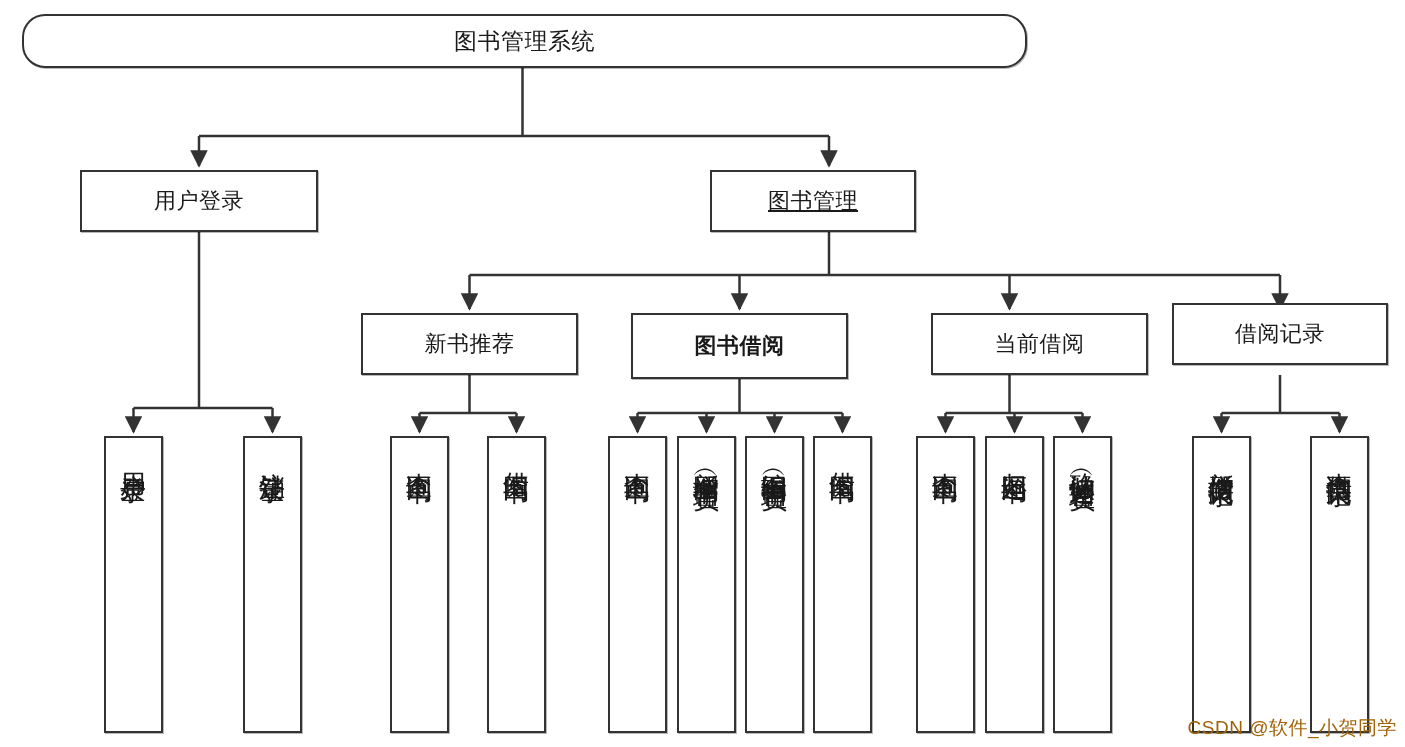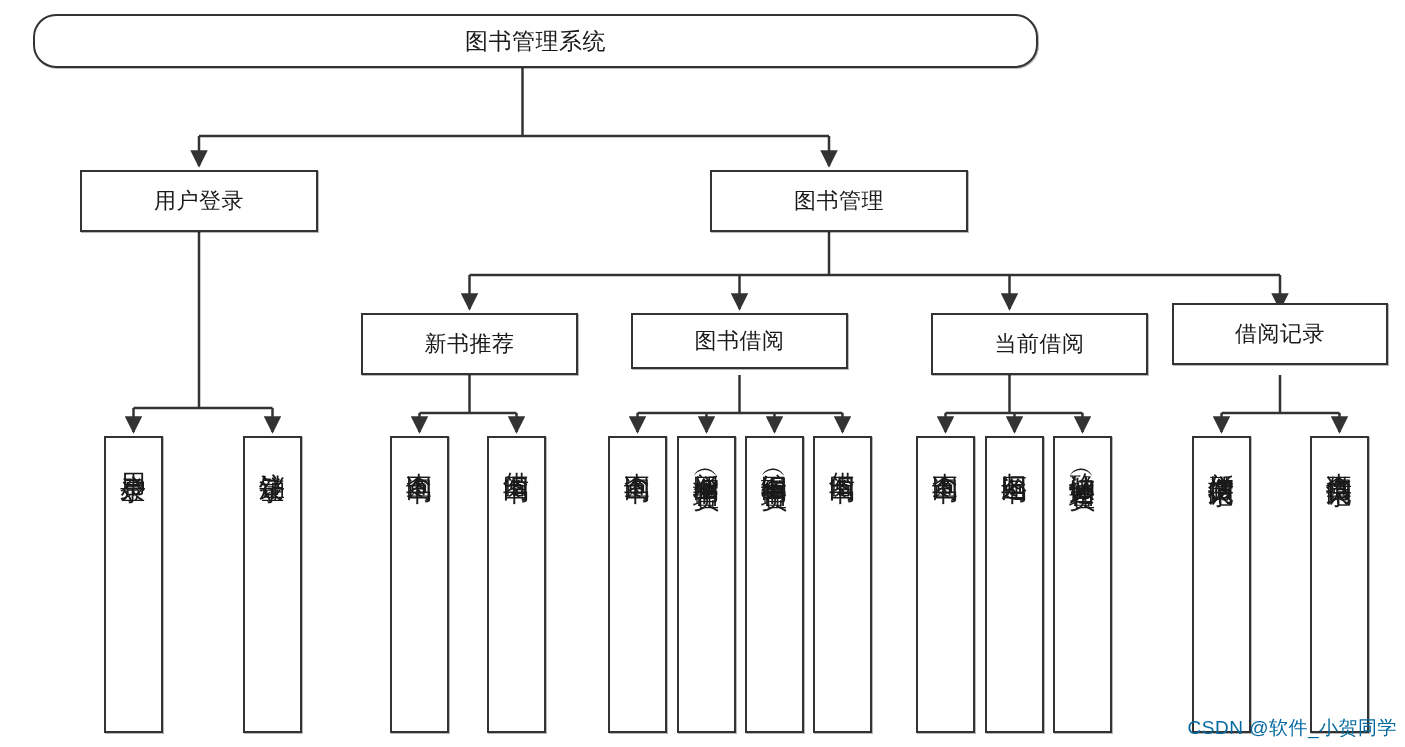--- a/index.html
+++ b/index.html
@@ -56,21 +56,21 @@
     line-height: 1.0;
     letter-spacing: 2px;
     white-space: pre;
     display: block;
   }
   .watermark {
     position: absolute;
     right: 8px;
     bottom: 6px;
     font-size: 19px;
-    color: #0369a1;
+    color: #a16207;
     letter-spacing: 0.5px;
     z-index: 5;
     white-space: nowrap;
     font-family: "Liberation Sans", "DejaVu Sans", sans-serif;
   }
 </style>
 </head>
 <body>
 
 <div id="canvas">
@@ -112,33 +112,33 @@
         <path d="M 1014.5 413 L 1014.5 432" marker-end="url(#arrow)"></path>
         <path d="M 1082.5 413 L 1082.5 432" marker-end="url(#arrow)"></path>
         <path d="M 1280 375 L 1280 413"></path>
         <path d="M 1221.5 413 L 1339.5 413"></path>
         <path d="M 1221.5 413 L 1221.5 432" marker-end="url(#arrow)"></path>
         <path d="M 1339.5 413 L 1339.5 432" marker-end="url(#arrow)"></path>
       </g>
   </svg>
 
   <div id="nodes-layer">
-      <div class="node root" style="left: 33px; top: 14px; width: 1005px; height: 54px; border-radius: 23px;">
+      <div class="node root" style="left: 22px; top: 14px; width: 1005px; height: 54px; border-radius: 23px;">
         <span class="node-label">图书管理系统</span>
       </div>
       <div class="node level2" style="left: 80px; top: 170px; width: 238px; height: 62px;">
         <span class="node-label">用户登录</span>
       </div>
-      <div class="node level2" style="left: 710px; top: 170px; width: 258px; height: 62px;">
+      <div class="node level2" style="left: 710px; top: 170px; width: 206px; height: 62px; text-decoration: underline;">
         <span class="node-label">图书管理</span>
       </div>
       <div class="node level3" style="left: 361px; top: 313px; width: 217px; height: 62px; text-align: right;">
         <span class="node-label">新书推荐</span>
       </div>
-      <div class="node level3" style="left: 631px; top: 313px; width: 217px; height: 56px;">
+      <div class="node level3" style="left: 631px; top: 313px; width: 217px; height: 66px; font-weight: bold;">
         <span class="node-label">图书借阅</span>
       </div>
       <div class="node level3" style="left: 901px; top: 313px; width: 217px; height: 62px; margin-left: 30px;">
         <span class="node-label">当前借阅</span>
       </div>
       <div class="node level3" style="left: 1172px; top: 303px; width: 216px; height: 62px;">
         <span class="node-label">借阅记录</span>
       </div>
       <div class="node leaf" style="left: 104px; top: 436px; width: 59px; height: 297px;">
         <span class="node-label">用户登录</span>

